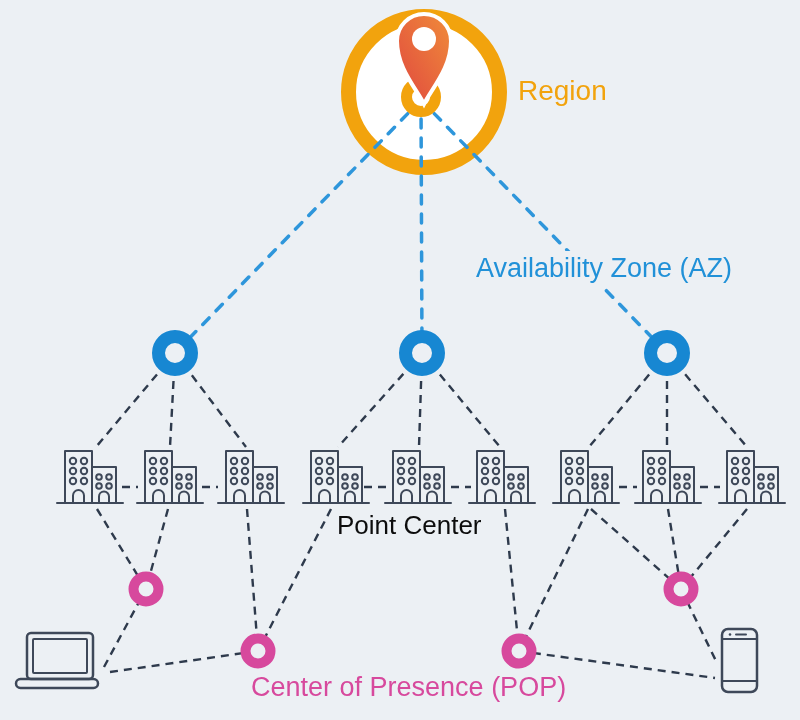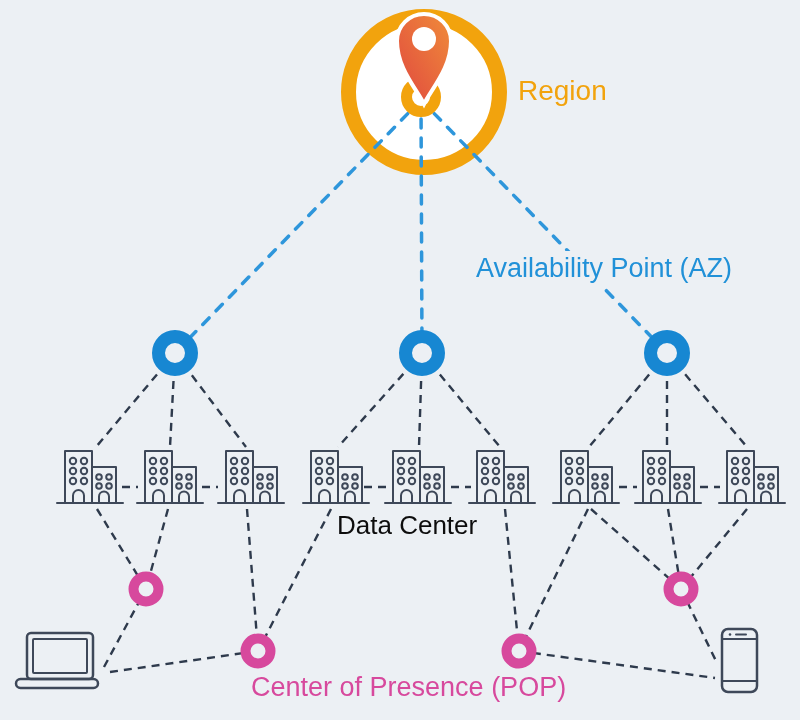--- a/index.html
+++ b/index.html
@@ -147,16 +147,16 @@
     <g>
       <rect class="icon-thick" x="722" y="629" width="35" height="63" rx="6"></rect>
       <line class="icon" x1="722" y1="639" x2="757" y2="639"></line>
       <line class="icon" x1="722" y1="681" x2="757" y2="681"></line>
       <circle class="icon-fill" cx="730" cy="634.5" r="1.3"></circle>
       <rect class="icon-fill" x="735" y="633.5" width="12" height="2" rx="1"></rect>
     </g>
   </svg>
 
   <div class="lbl lbl-region">Region</div>
-  <div class="lbl lbl-az">Availability Point (AZ)</div>
-  <div class="lbl lbl-dc">Data Center</div>
+  <div class="lbl lbl-az">Availability Zone (AZ)</div>
+  <div class="lbl lbl-dc">Point Center</div>
   <div class="lbl lbl-pop">Center of Presence (POP)</div>
 </div>
 
 </body></html>

